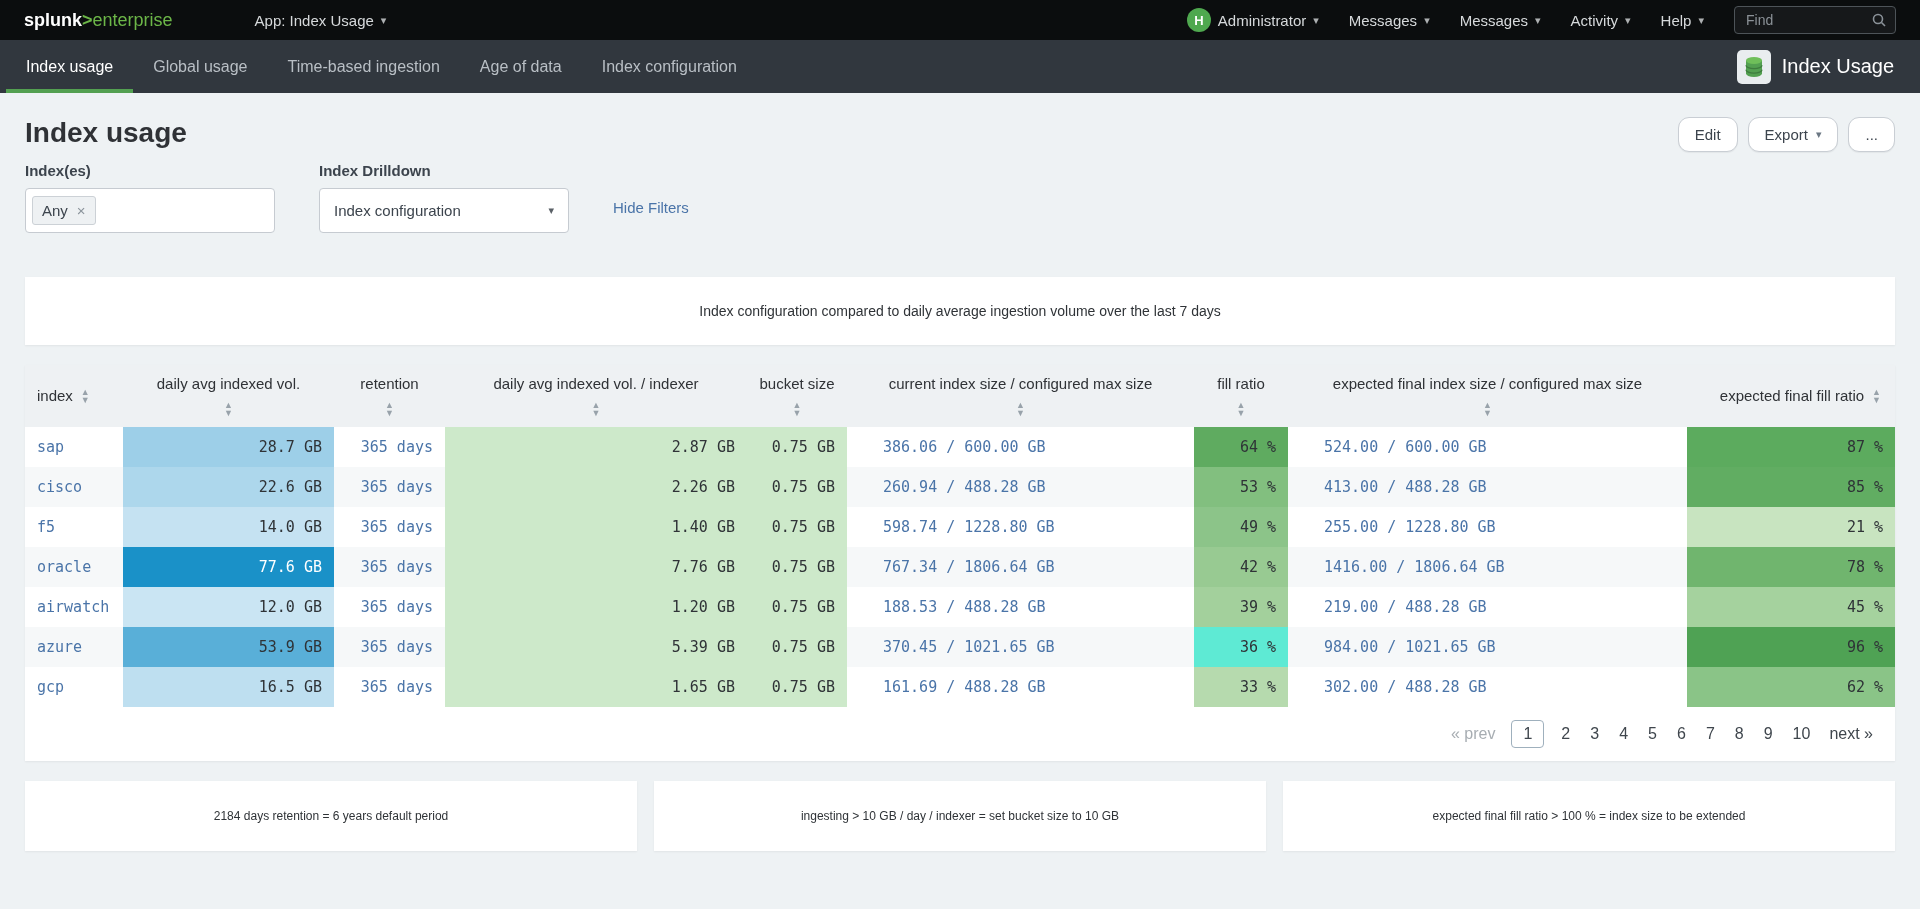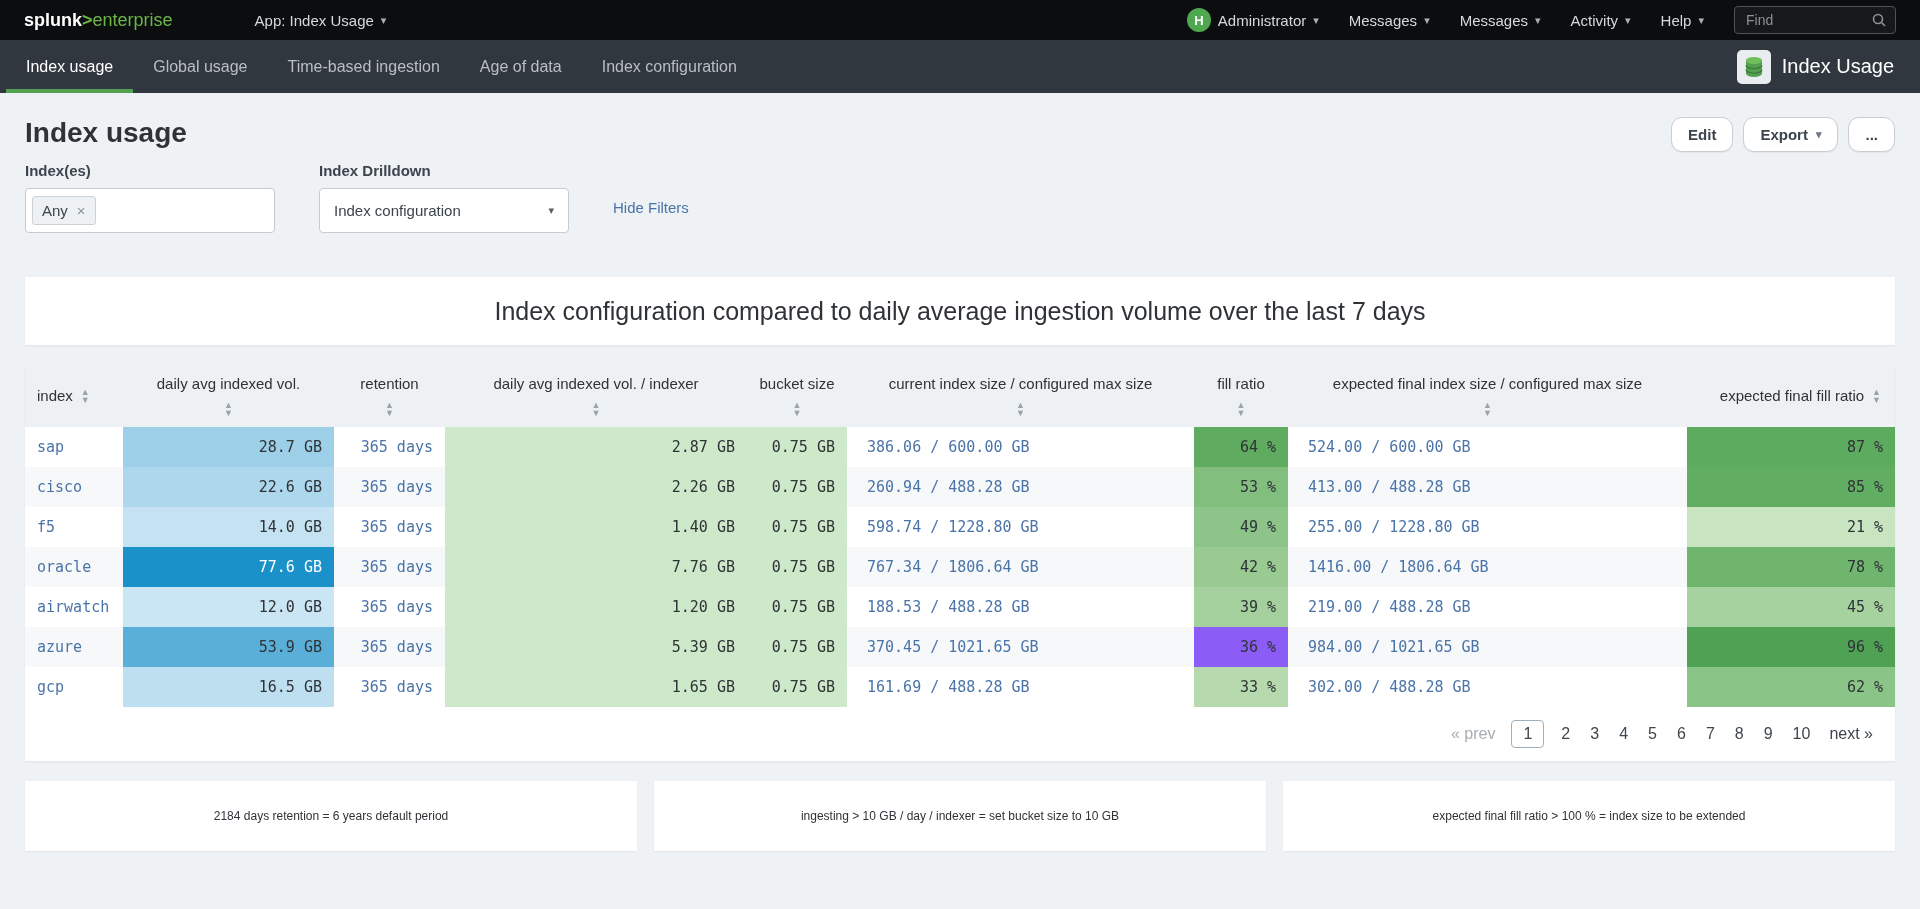--- a/index.html
+++ b/index.html
@@ -33,59 +33,59 @@
   .tab { display:flex; align-items:center; padding:0 20px; font-size:16px; color:#b9bfc5; cursor:pointer; white-space:nowrap; }
   .tab.active { color:#fff; box-shadow:inset 0 -4px 0 #53a051; }
   .nav-right { margin-left:auto; display:flex; align-items:center; gap:11px; padding-right:26px; }
   .app-title { color:#fff; font-size:20px; white-space:nowrap; }
 
   
   .page-header { display:flex; align-items:flex-start; justify-content:space-between; padding:24px 25px 6px; }
   .page-title { font-size:28px; font-weight:600; color:#2f3236; }
   .actions { display:flex; gap:10px; }
   .btn { background:#fff; border:1px solid #c9ced4; border-radius:11px; padding:8px 16px; font-size:15px; color:#3c444d;
-         cursor:pointer; display:flex; align-items:center; gap:8px; box-shadow:0 1px 1px rgba(0,0,0,.05); white-space:nowrap;font-weight:bold; }
+         cursor:pointer; display:flex; align-items:center; gap:8px; box-shadow:0 1px 1px rgba(0,0,0,.05); white-space:nowrap; }
   .btn .caret { color:#6b7783; opacity:1; }
 
   
   .filters { display:flex; padding:4px 25px 0; gap:44px; }
   .fgroup label { display:block; font-size:15px; font-weight:700; color:#3c444d; margin-bottom:9px; }
   .token-box { width:250px; height:45px; background:#fff; border:1px solid #c6cbd1; border-radius:4px;
                display:flex; align-items:center; padding:0 6px; }
   .chip { display:flex; align-items:center; gap:9px; background:#eef1f3; border:1px solid #ccd1d6; border-radius:3px;
           padding:5px 9px; font-size:15px; color:#3c444d; cursor:pointer; }
   .chip .x { color:#8b939b; font-size:15px; cursor:pointer; }
   .select { width:250px; height:45px; background:#fff; border:1px solid #c6cbd1; border-radius:4px; display:flex;
             align-items:center; justify-content:space-between; padding:0 14px; font-size:15px; color:#3c444d; cursor:pointer; }
   .select .caret { color:#5a6067; opacity:1; }
   .hide-filters { align-self:flex-start; margin-top:37px; color:#4a74a8; font-size:15px; cursor:pointer; }
 
   
   .panel { background:#fff; margin:0 25px; box-shadow:0 1px 2px rgba(0,0,0,.06); }
   .title-panel { margin-top:44px; height:68px; display:flex; align-items:center; justify-content:center;
-                 font-size:25px; color:#2f3337; }
+                 font-size:14px; color:#2f3337; }
   .table-panel { margin-top:20px; padding-bottom:2px; }
 
   
   table { border-collapse:collapse; table-layout:fixed; width:1870px;
           font-family:"DejaVu Sans Mono", monospace; font-size:15px; color:#2f3337; }
   thead th { background:#eef1f3; font-family:"Liberation Sans", sans-serif; font-size:15px; font-weight:400;
              color:#2f3236; padding:9px 10px; height:62px; vertical-align:middle; }
   .th-mid { text-align:center; }
   .th-left { text-align:left; padding-left:12px; }
   .th-right { text-align:right; padding-right:14px; }
   .th-wrap { display:inline-flex; flex-direction:column; align-items:center; gap:8px; line-height:18px; }
   .th-left .th-wrap, .th-right .th-wrap { flex-direction:row; gap:8px; align-items:center; }
   .sorter { display:inline-flex; flex-direction:column; line-height:0; cursor:pointer; }
   .sorter i { font-style:normal; font-size:9px; line-height:8px; color:#98a2aa; }
   tbody td { padding:0 12px; height:40px; white-space:nowrap; overflow:hidden; }
   tbody tr:nth-child(even) { background:#f6f8f9; }
   .c-right { text-align:right; }
   .c-left  { text-align:left; padding-left:12px; }
-  .c-left2 { text-align:left; padding-left:20px; }
+  .c-left2 { text-align:left; padding-left:36px; }
   .link { color:#4a74a8; cursor:pointer; }
 
   
   .pagination { display:flex; justify-content:flex-end; align-items:center; gap:16px; padding:13px 22px 11px;
                 font-family:"Liberation Sans", sans-serif; font-size:16px; color:#3f464d; }
   .pagination .prev { color:#a7adb2; cursor:pointer; }
   .pages { display:flex; gap:14px; align-items:center; }
   .page { cursor:pointer; padding:4px 3px; }
   .page.current { border:1px solid #9fb0bd; border-radius:4px; padding:4px 11px; background:#fff; }
   .pagination .next { cursor:pointer; }
@@ -356,21 +356,21 @@
           <td class="c-left2 link">219.00 / 488.28 GB</td>
           <td class="c-right" style="background: rgb(165, 210, 158);">45 %</td>
         </tr>
         <tr>
           <td class="c-left link">azure</td>
           <td class="c-right" style="background: rgb(89, 175, 216);">53.9 GB</td>
           <td class="c-right link">365 days</td>
           <td class="c-right" style="background: rgb(205, 233, 202);">5.39 GB</td>
           <td class="c-right" style="background: rgb(205, 233, 202);">0.75 GB</td>
           <td class="c-left2 link">370.45 / 1021.65 GB</td>
-          <td class="c-right" style="background: #8b5cf6;">36 %</td>
+          <td class="c-right" style="background: #5eead4;">36 %</td>
           <td class="c-left2 link">984.00 / 1021.65 GB</td>
           <td class="c-right" style="background: rgb(79, 162, 84);">96 %</td>
         </tr>
         <tr>
           <td class="c-left link">gcp</td>
           <td class="c-right" style="background: rgb(190, 223, 240);">16.5 GB</td>
           <td class="c-right link">365 days</td>
           <td class="c-right" style="background: rgb(205, 233, 202);">1.65 GB</td>
           <td class="c-right" style="background: rgb(205, 233, 202);">0.75 GB</td>
           <td class="c-left2 link">161.69 / 488.28 GB</td>

